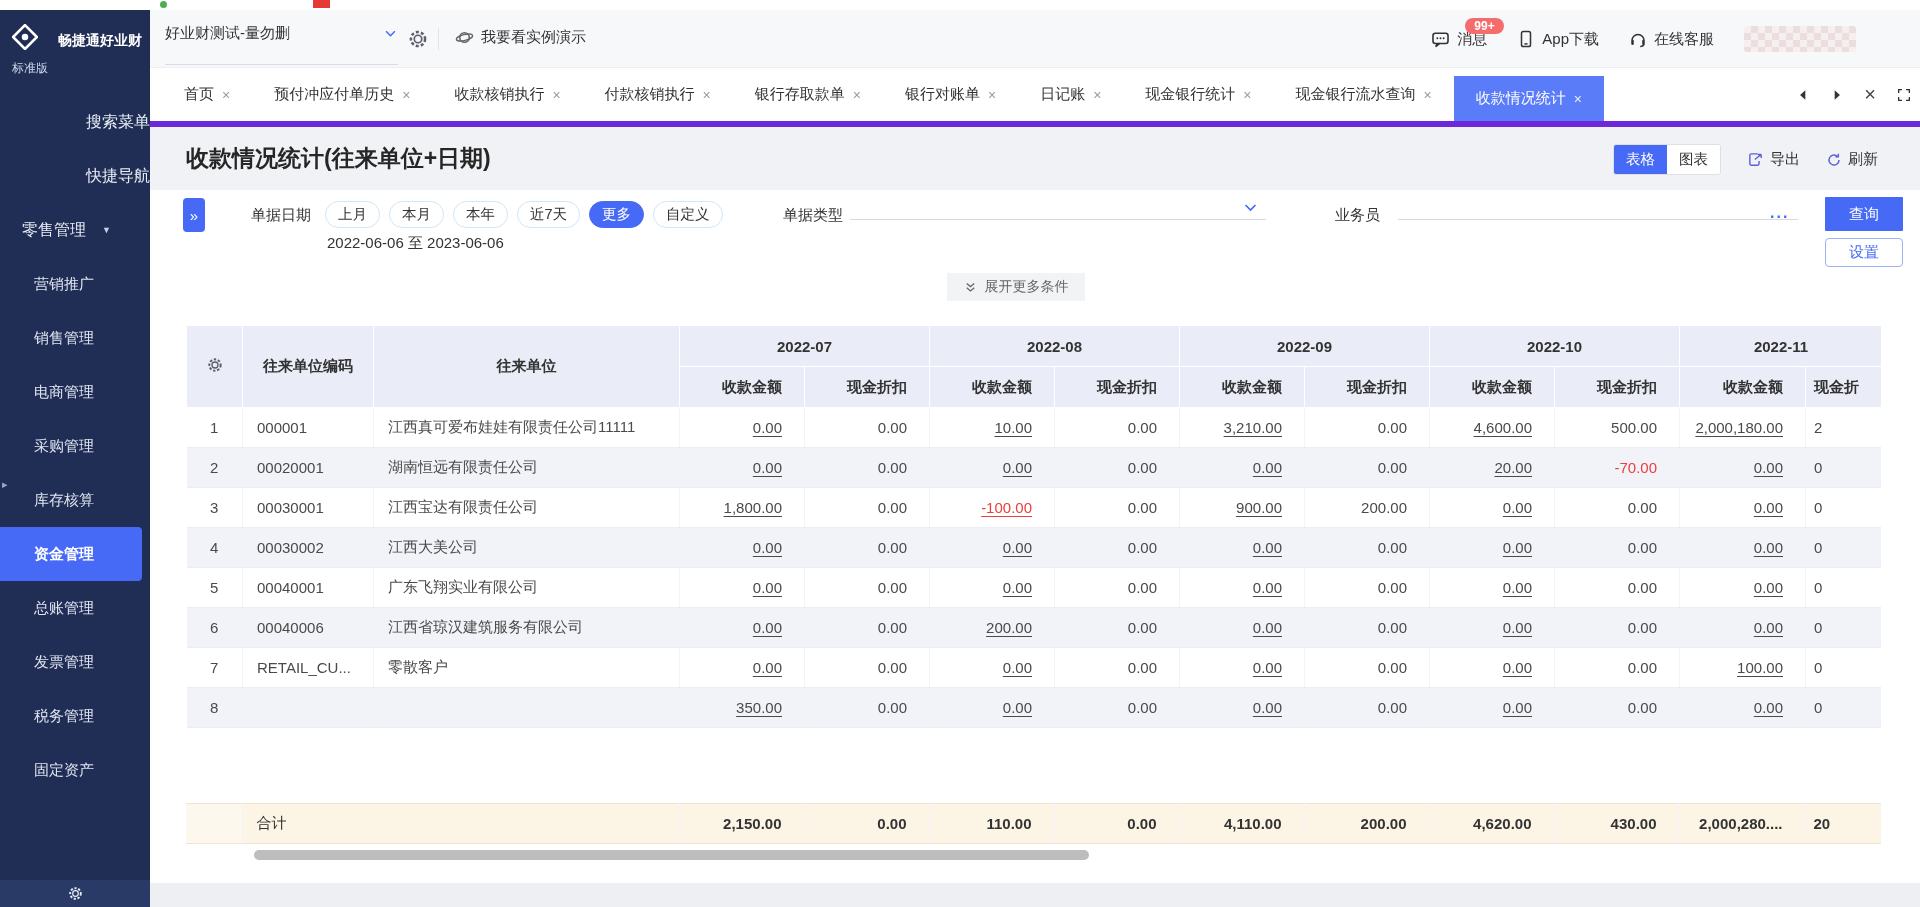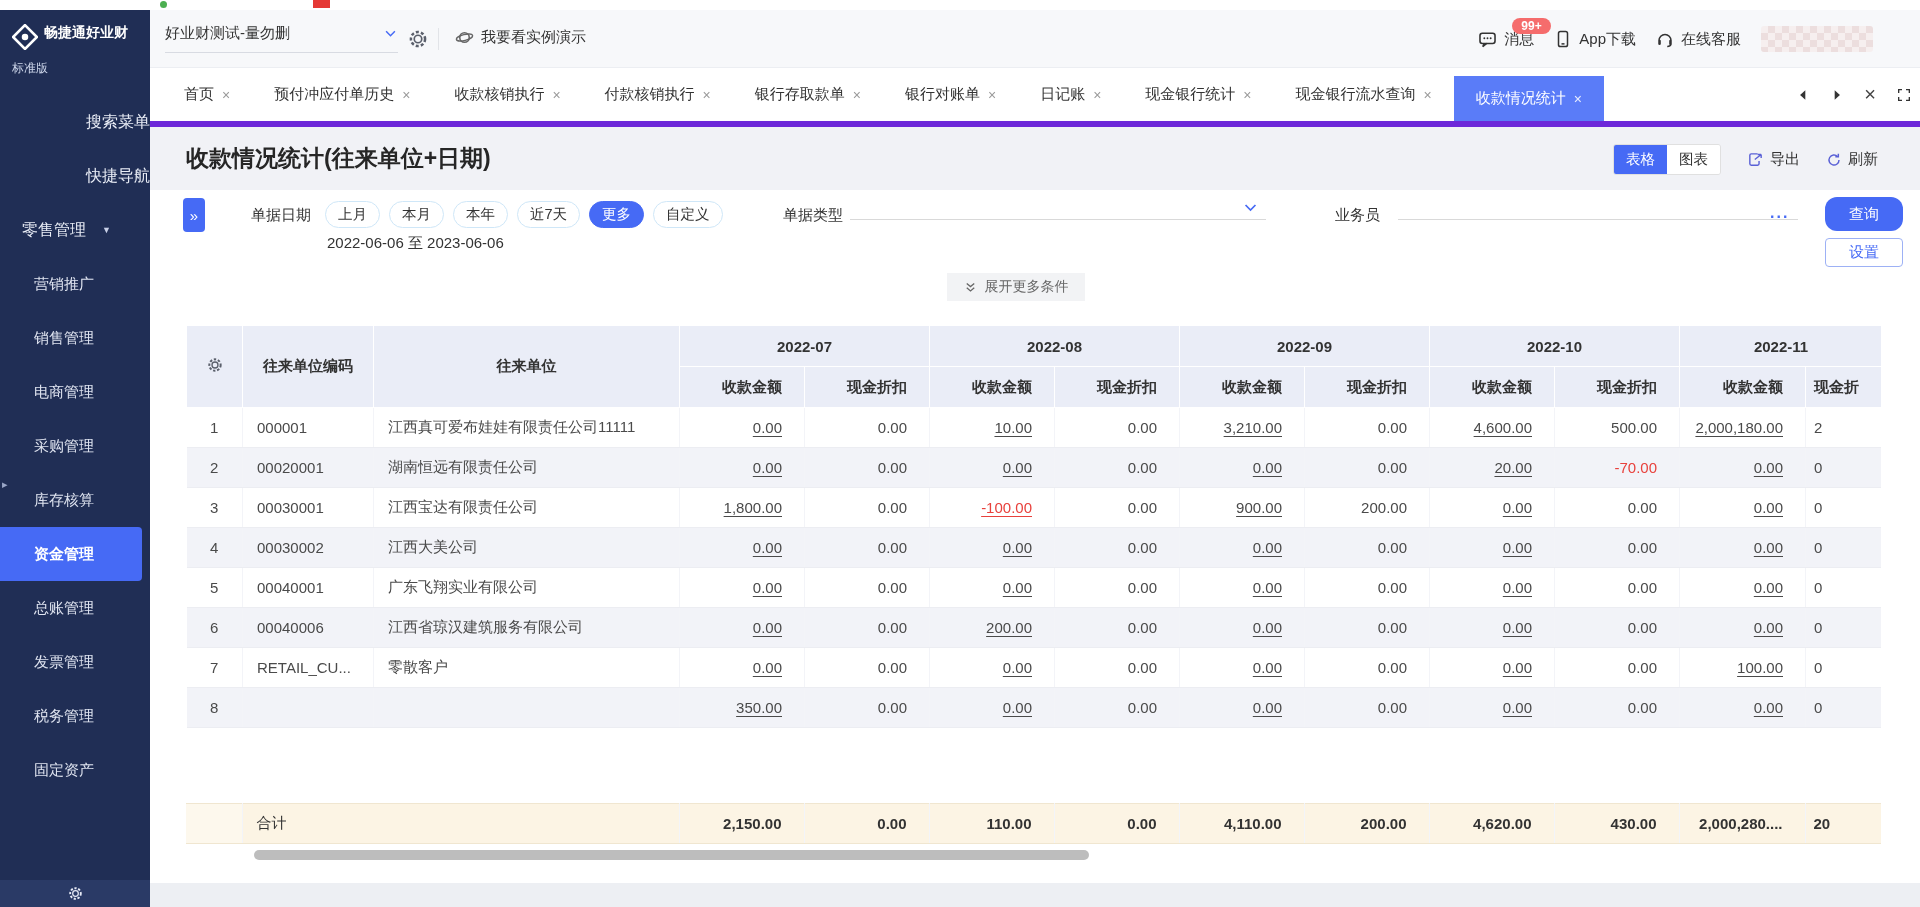--- a/index.html
+++ b/index.html
@@ -8,44 +8,44 @@
 
   .top-strip { position:relative; height:10px; background:#fff; }
   .dot-green { position:absolute; left:160px; top:1px; width:7px; height:7px; border-radius:50%; background:#4caf50; }
   .rect-red  { position:absolute; left:313px; top:0; width:17px; height:8px; background:#e53935; }
 
   .app { display:flex; height:897px; }
 
   
   .sidebar { position:relative; width:150px; background:#202e55; flex:none; overflow:hidden; }
   .logo-block { height:85px; padding:14px 10px 0 12px; color:#fff; }
-  .logo-row { display:flex; align-items:flex-start; gap:6px; }
+  .logo-row { display:flex; align-items:flex-end; gap:20px; }
   .logo-mark { width:26px; height:26px; flex:none; }
   .brand-name { font-size:14px; font-weight:bold; color:#fff; white-space:nowrap; }
   .edition { font-size:12px; color:#cdd6ea; margin-top:10px; }
   .side-nav { position:absolute; top:85px; left:0; right:0; bottom:27px; overflow:hidden; }
   .side-item { height:54px; display:flex; align-items:center; color:#dfe4f0; font-size:15px; cursor:pointer; }
   .side-item.top { padding-left:22px; font-size:16px; color:#eaeef7;justify-content:flex-end; }
   .side-item.group { padding-left:22px; font-size:16px; color:#eaeef7; }
   .side-item.sub { padding-left:34px; }
   .side-item .caret { margin-left:16px; font-size:9px; color:#c8d0e8; }
   .side-item.active { background:#466af5; color:#fff; font-weight:bold; width:142px; border-radius:0 4px 4px 0; }
   .side-bottom { position:absolute; left:0; right:0; bottom:0; height:27px; background:#2a3a66; display:flex; align-items:center; justify-content:center; color:#e6eaf6; }
   .collapse-handle { position:absolute; left:2px; top:468px; color:#9aa7c8; font-size:11px; }
 
   
   .main { flex:1; display:flex; flex-direction:column; min-width:0; }
 
   .top-header { height:58px; background:#f7f8fa; border-bottom:1px solid #eceef2; position:relative; display:flex; align-items:center; }
-  .acct { position:absolute; left:15px; top:14px; width:233px; border-bottom:1px solid #d8dbe2; padding-bottom:9px; display:flex; align-items:center; justify-content:space-between; cursor:pointer; }
+  .acct { position:absolute; left:15px; top:14px; width:233px; border-bottom:1px solid #d8dbe2; padding-bottom:21px; display:flex; align-items:center; justify-content:space-between; cursor:pointer; }
   .acct-name { font-size:15px; color:#333; }
   .hdr-gear { position:absolute; left:258px; top:19px; color:#5a5f6b; cursor:pointer; }
   .hdr-div { position:absolute; left:288px; top:18px; width:1px; height:22px; background:#e2e4e8; }
   .demo { position:absolute; left:305px; top:18px; display:flex; align-items:center; gap:7px; font-size:15px; color:#333; cursor:pointer; }
-  .hdr-right { position:absolute; right:47px; top:0; height:58px; display:flex; align-items:center; gap:20px; }
+  .hdr-right { position:absolute; right:64px; top:0; height:58px; display:flex; align-items:center; gap:30px; }
   .hdr-item { position:relative; display:flex; align-items:center; gap:7px; font-size:15px; color:#333; cursor:pointer; }
   .badge { position:absolute; top:-12px; left:34px; background:#f56c6c; color:#fff; font-size:12px; font-weight:bold; padding:1px 9px; border-radius:10px; white-space:nowrap; }
   .blur-block { width:112px; height:26px; border-radius:3px;
      background:repeating-conic-gradient(#ecdede 0% 25%, #f6efef 0% 50%); background-size:14px 14px; }
 
   
   .tab-bar { height:59px; background:#fff; border-bottom:6px solid #6d28d9; display:flex; align-items:stretch; position:relative; }
   .tabs { display:flex; align-items:stretch; padding-left:12px; }
   .tab { display:flex; align-items:center; gap:8px; padding:0 22px; font-size:15px; color:#333; cursor:pointer; white-space:nowrap; }
   .tab .tclose { color:#9a9a9a; font-size:14px; }
@@ -69,21 +69,21 @@
   .filter-area { position:relative; height:120px; background:#fff; }
   .collapse-btn { position:absolute; left:33px; top:8px; width:22px; height:34px; background:#466af5; color:#fff; border:none; border-radius:4px; font-size:15px; cursor:pointer; }
   .f-label { position:absolute; top:16px; font-size:15px; color:#333; }
   .pills { position:absolute; left:175px; top:11px; display:flex; gap:9px; }
   .pill { border:1px solid #cfe7f8; background:#fff; border-radius:14px; padding:3px 12px; font-size:14.5px; color:#333; cursor:pointer; white-space:nowrap; }
   .pill.on { background:#466af5; border-color:#466af5; color:#fff;font-family:Liberation Mono, monospace; }
   .date-range { position:absolute; left:177px; top:44px; font-size:15px; color:#333; }
   .u-field { position:absolute; border-bottom:1px solid #d9d9d9; height:30px; cursor:text; }
   .chev { position:absolute; color:#466af5; }
   .dots3 { position:absolute; left:1620px; top:14px; color:#466af5; font-weight:bold; font-size:16px; letter-spacing:2px; cursor:pointer; }
-  .btn-query { position:absolute; left:1675px; top:7px; width:78px; height:34px; background:#466af5; color:#fff; border:none; border-radius:12px; font-size:15px; cursor:pointer; }
+  .btn-query { position:absolute; left:1675px; top:7px; width:78px; height:34px; background:#466af5; color:#fff; border:none; border-radius:1px; font-size:15px; cursor:pointer; }
   .btn-set   { position:absolute; left:1675px; top:48px; width:78px; height:29px; background:#fff; color:#466af5; border:1px solid #9db1f5; border-radius:4px; font-size:15px; cursor:pointer; }
   .expand-row { position:absolute; left:0; right:39px; top:83px; display:flex; justify-content:center; }
   .expand-btn { display:flex; align-items:center; gap:7px; background:#f2f3f5; border:none; color:#666; font-size:14px; padding:5px 16px; cursor:pointer; }
 
   
   .table-wrap { margin:15px 0 0 36px; width:1695px; overflow:hidden; }
   table { border-collapse:collapse; table-layout:fixed; width:1695px; }
   thead th { background:#eaedf7; border:1px solid #fff; font-size:15px; color:#333; font-weight:bold; }
   thead tr.gr th { height:41px; }
   thead tr.sb th { height:41px; }

